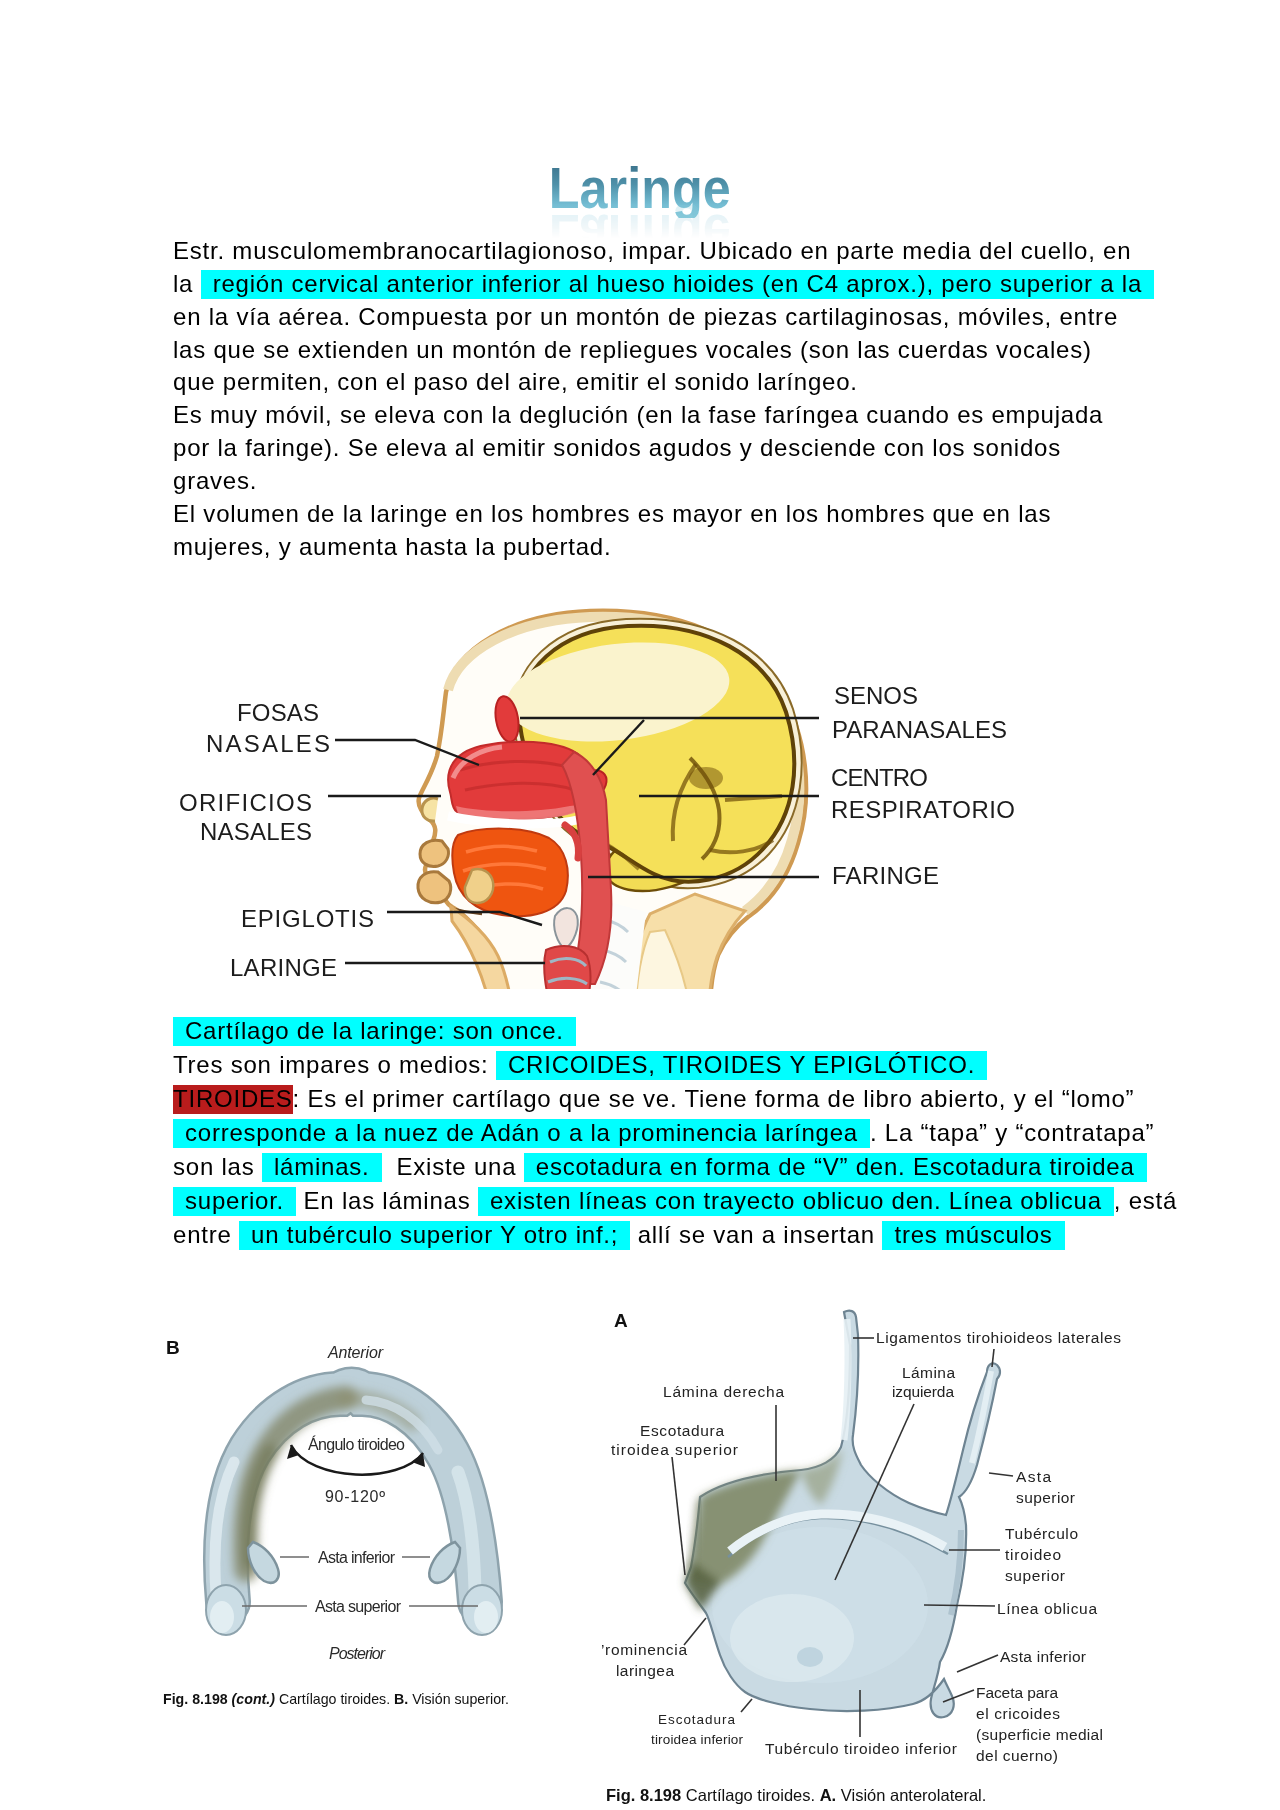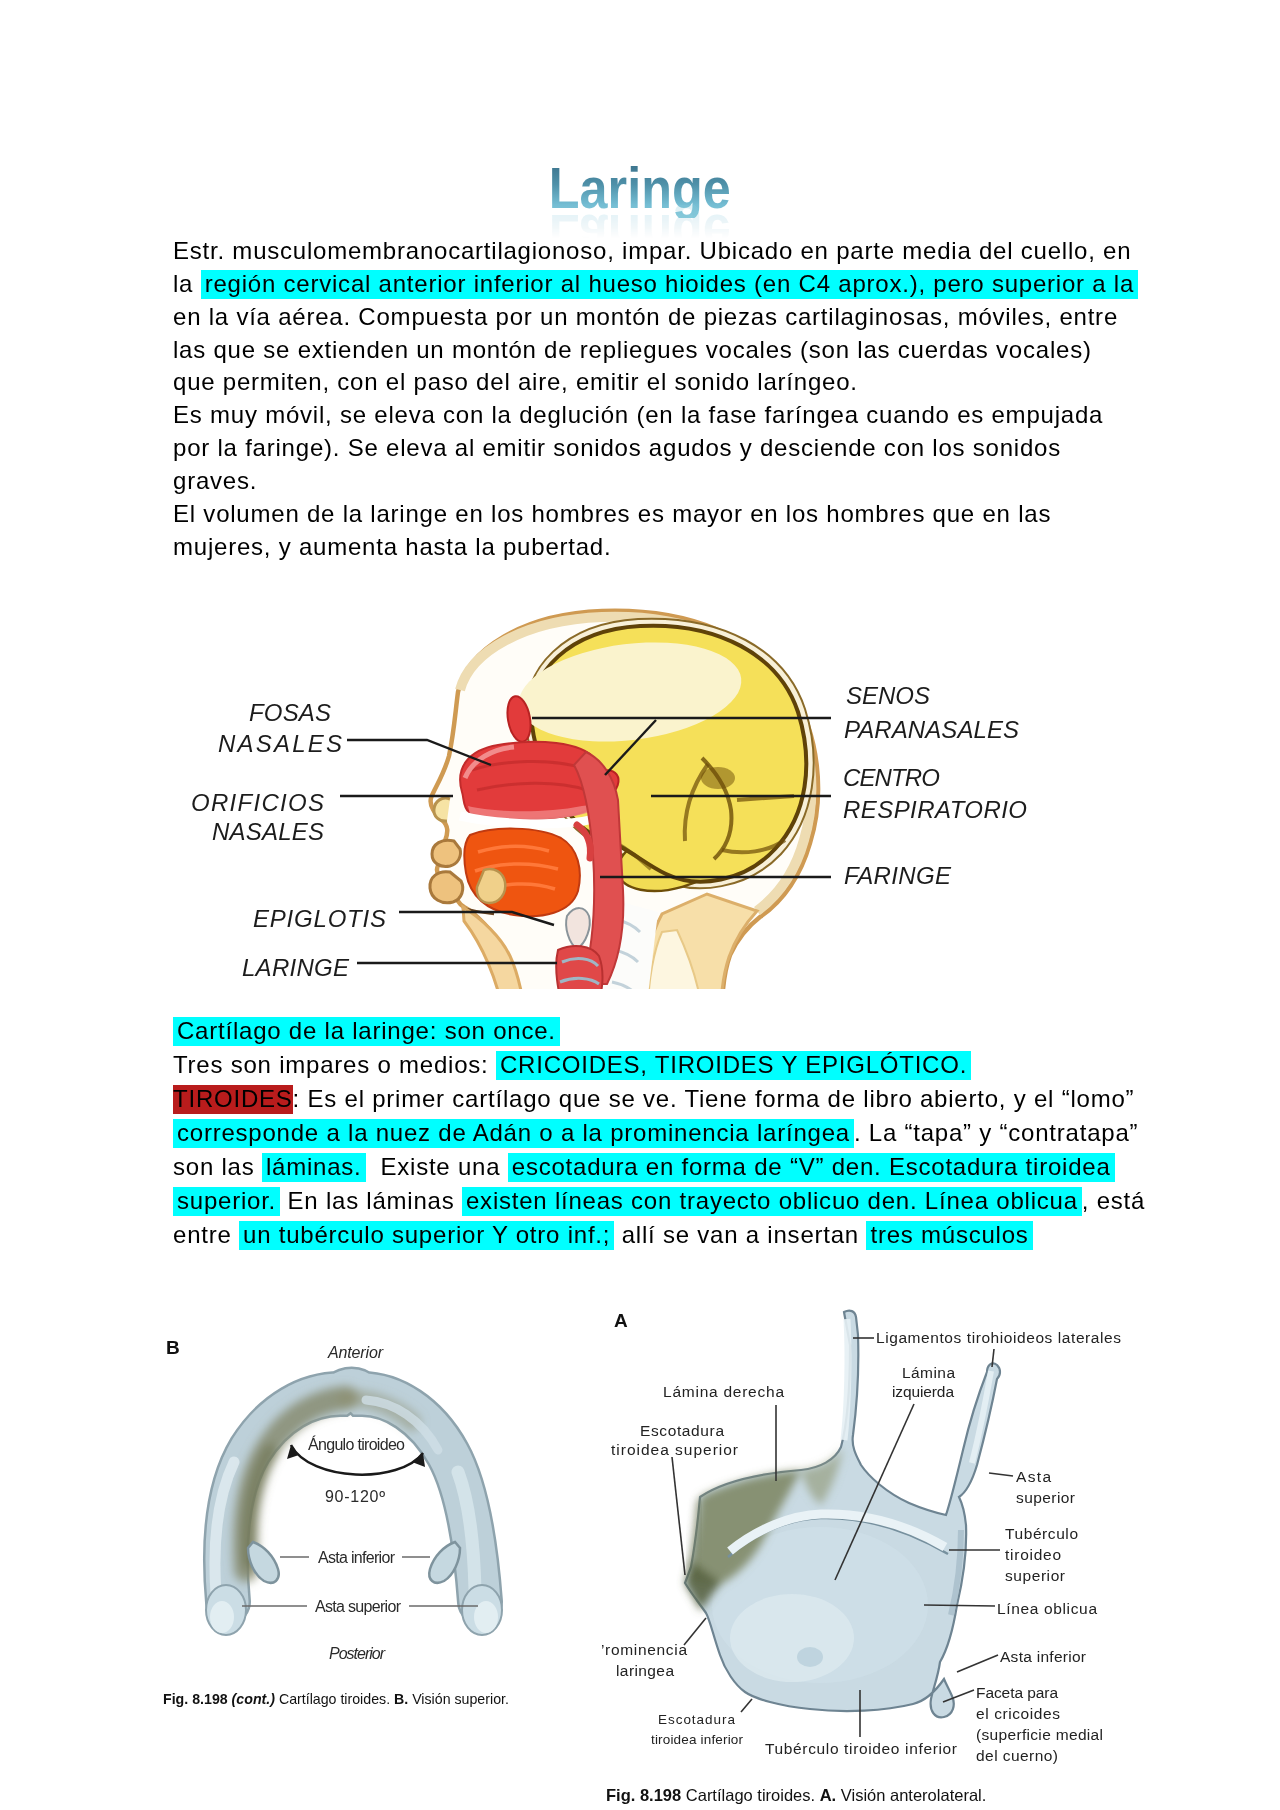--- a/index.html
+++ b/index.html
@@ -11,21 +11,21 @@
 .ttl .sc{display:inline-block;transform:scaleX(0.868);transform-origin:50% 50%;}
 .ttl .grad{background:linear-gradient(#3e7790 15%,#4f91a9 45%,#74bdd3 78%,#8acbdb 100%);
  -webkit-background-clip:text;background-clip:text;color:transparent;display:inline-block;}
 .ttl .refl{position:absolute;left:0;top:48px;width:1280px;text-align:center;
  transform:scaleY(-1);opacity:.34;
  -webkit-mask-image:linear-gradient(to bottom,transparent 46%,rgba(0,0,0,.8) 100%);
  mask-image:linear-gradient(to bottom,transparent 46%,rgba(0,0,0,.8) 100%);}
 .txt{position:absolute;left:173px;font-size:24px;white-space:nowrap;letter-spacing:0.78px;}
 #p1{line-height:32.9px;}
 #p2{line-height:34px;}
-.hc{background:#00ffff;padding:0 4px 2px;text-align:center;}
+.hc{background:#00ffff;padding:0 12px 2px;text-align:center;}
 .hy{background:#b91c1c;padding:0 0 2px;}
 </style>
 </head>
 <body>
 <div class="ttl">
   <span class="sc"><span class="grad">Laringe</span></span>
   <div class="refl"><span class="sc"><span class="grad">Laringe</span></span></div>
 </div>
 <div class="txt" id="p1" style="top:234.8px;">
 <div>Estr. musculomembranocartilagionoso, impar. Ubicado en parte media del cuello, en</div>
@@ -43,21 +43,21 @@
 <div class="txt" id="p2" style="top:1013.9px;">
 <div><span class="hc">Cartílago de la laringe: son once.</span></div>
 <div>Tres son impares o medios: <span class="hc">CRICOIDES, TIROIDES Y EPIGLÓTICO.</span></div>
 <div><span class="hy">TIROIDES</span>: Es el primer cartílago que se ve. Tiene forma de libro abierto, y el “lomo”</div>
 <div><span class="hc">corresponde a la nuez de Adán o a la prominencia laríngea</span>. La “tapa” y “contratapa”</div>
 <div>son las <span class="hc">láminas.</span>&nbsp; Existe una <span class="hc">escotadura en forma de “V” den. Escotadura tiroidea</span></div>
 <div><span class="hc">superior.</span> En las láminas <span class="hc">existen líneas con trayecto oblicuo den. Línea oblicua</span>, está</div>
 <div>entre <span class="hc">un tubérculo superior Y otro inf.;</span> allí se van a insertan <span class="hc">tres músculos</span></div>
 </div>
 
-<div class="abs" id="head" style="left:162px;top:600px;width:890px;height:389px;overflow:hidden;font-style:italic;">
+<div class="abs" id="head" style="left:150px;top:600px;width:890px;height:389px;overflow:hidden;">
 <svg width="890" height="389" viewBox="0 0 890 389">
 
  <path d="M296,92 C305,50 360,14 440,11 C525,8 595,35 630,92 C657,135 663,195 648,243 C637,281 618,303 598,317 C585,327 575,340 568,355 C562,372 560,392 560,412 L363,412 C359,391 351,369 340,348 C331,331 313,313 302,307 C297,304 295,301 293,291 C291,281 282,284 277,276 C272,268 277,263 283,258 C287,252 281,248 283,241 C286,233 287,226 280,220 C272,213 267,206 269,198 C272,189 281,177 287,156 C292,132 293,115 296,92 Z" fill="#fffdf8" stroke="#cf9a52" stroke-width="4.5"></path>
 
  <path d="M298,90 C308,52 362,20 440,17 C522,14 590,40 624,95 C650,136 656,193 642,240 C632,276 614,297 595,311" fill="none" stroke="#eedcb2" stroke-width="10"></path>
 
  <path d="M595,311 C583,324 573,340 567,357 C561,375 559,394 559,412 L478,412 C480,370 487,338 500,314 L545,294 Z" fill="#f7dfa9" stroke="#dcaf6a" stroke-width="3"></path>
  <path d="M515,330 C528,358 537,384 540,412 L486,412 C486,380 492,350 500,332 Z" fill="#fdf6e0" stroke="#e8c987" stroke-width="2"></path>
 
  <path d="M452,300 L496,312 L484,412 L434,412 Z" fill="#fcfcfa"></path>

